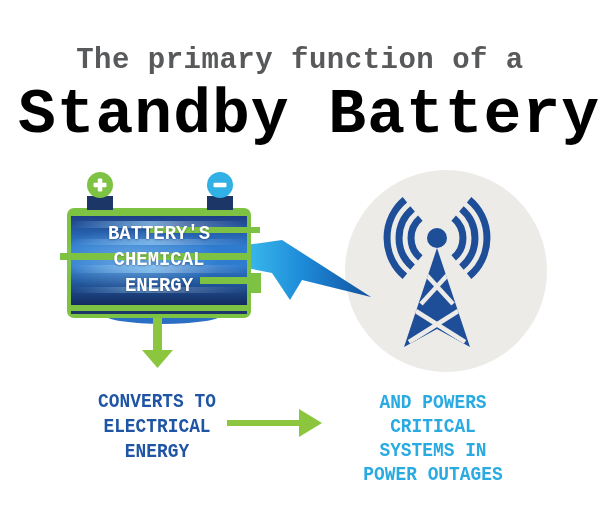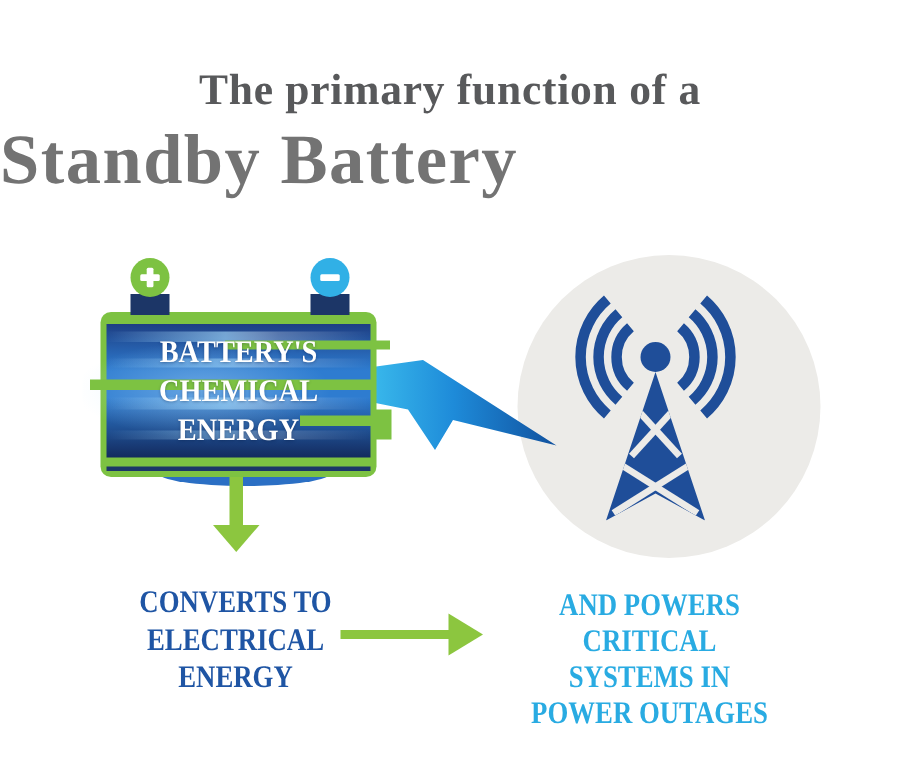--- a/index.html
+++ b/index.html
@@ -1,26 +1,26 @@
 <!DOCTYPE html>
 <html><head>
 <meta charset="utf-8">
 <style>
   html,body{margin:0;padding:0;background:#ffffff;}
   .canvas{
     position:relative;width:600px;height:505px;background:#ffffff;
-    font-family:Liberation Serif, serif;overflow:hidden;
+    font-family:Liberation Mono, monospace;overflow:hidden;
   }
   .title1{
     position:absolute;top:44px;left:0;width:600px;text-align:center;
     font-size:29px;font-weight:bold;color:#58595B;letter-spacing:.5px;
   }
   .title2{
-    position:absolute;top:80px;left:0;width:600px;text-align:left;
-    font-size:47px;font-weight:bold;color:#737373;letter-spacing:1px;
+    position:absolute;top:80px;left:0;width:600px;text-align:right;
+    font-size:63px;font-weight:bold;color:#000000;letter-spacing:1px;
   }
   .abs{position:absolute;}
   .capsblock{font-weight:bold;text-align:center;transform-origin:center;}
   .battery-label{
     left:79px;top:221px;width:160px;color:#ffffff;
     font-size:21px;line-height:26px;transform:scaleX(.9);
     text-shadow:0 1px 2px rgba(0,20,60,.35);
   }
   .converts{
     left:57px;top:389px;width:200px;color:#1F55A4;

